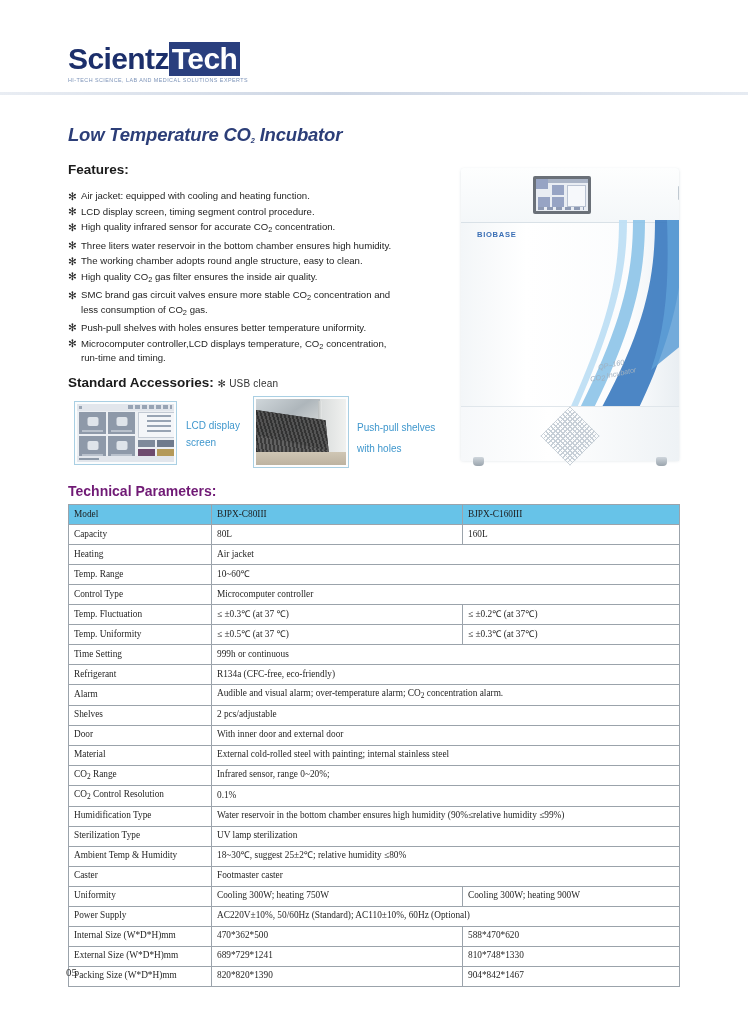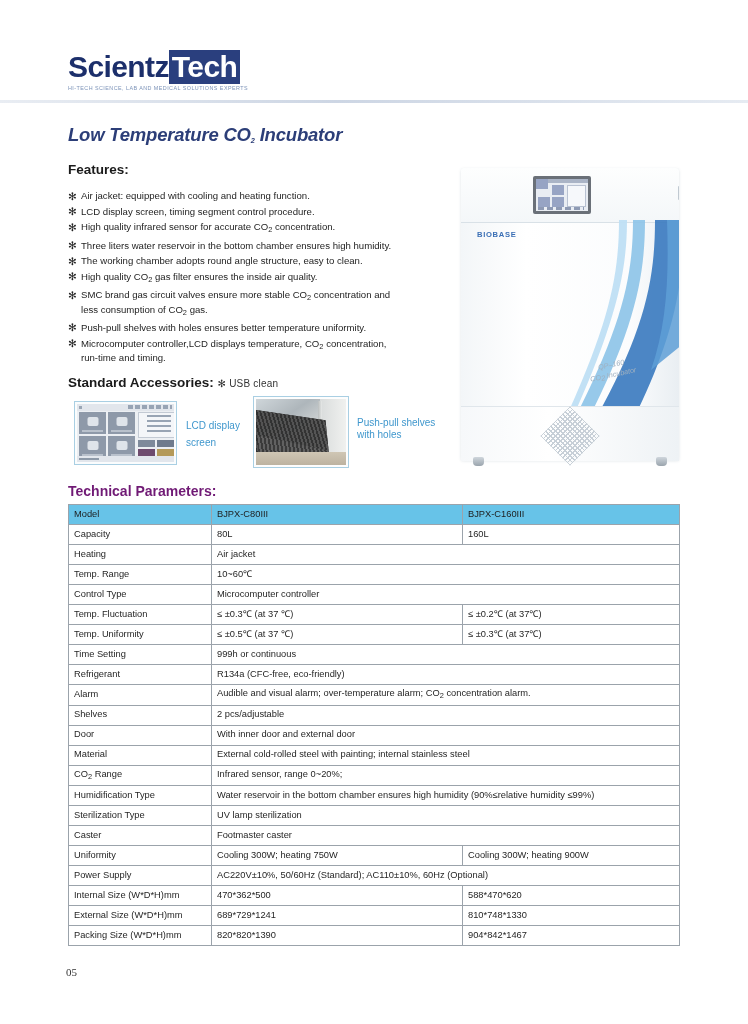--- a/index.html
+++ b/index.html
@@ -17,21 +17,20 @@
     background: #ffffff;
     overflow: hidden;
   }
 
   
   .header {
     position: absolute;
     left: 0; top: 0;
     width: 748px;
     height: 96px;
-    margin-top: 8px;
   }
   .logo-wrap {
     position: absolute;
     left: 68px; top: 44px;
   }
   .logo-line1 {
     font-size: 30px;
     font-weight: bold;
     letter-spacing: -0.6px;
     line-height: 1;
@@ -283,21 +282,21 @@
     position: absolute;
     left: 0; bottom: 0;
     width: 100%; height: 13px;
     background: linear-gradient(to bottom,#cfc6b4,#bdb3a1);
   }
   .cap-shelf {
     position: absolute;
     left: 357px; top: 417px;
     width: 88px;
     font-size: 10px;
-    line-height: 12px;
+    line-height: 21px;
     color: #3f97cd;
   }
 
   
   .product {
     position: absolute;
     left: 455px; top: 163px;
     width: 234px; height: 312px;
   }
   .prod-body {
@@ -426,20 +425,21 @@
     position: absolute;
     left: 68px; top: 504px;
     width: 612px;
   }
   table.spec {
     border-collapse: collapse;
     width: 612px;
     table-layout: fixed;
     font-size: 9.3px;
     color: #1f1f1f;
+    font-family: Liberation Serif, serif;
   }
   table.spec td {
     border: 1px solid #9ba3ab;
     padding: 3px 5px 4px 5px;
     line-height: 11px;
     vertical-align: middle;
     height: 12px;
   }
   table.spec tr.hdr td {
     background: #67c3e8;
@@ -634,26 +634,34 @@
         </tr>
         <tr>
           <td class="k">Material</td>
           <td colspan="2">External cold-rolled steel with painting; internal stainless steel</td>
         </tr>
         <tr>
           <td class="k">CO<sub class="c">2</sub> Range</td>
           <td colspan="2">Infrared sensor, range 0~20%;</td>
         </tr>
         <tr>
+          <td class="k">CO<sub class="c">2</sub> Control Resolution</td>
+          <td colspan="2">0.1%</td>
+        </tr>
+        <tr>
           <td class="k">Humidification Type</td>
           <td colspan="2">Water reservoir in the bottom chamber ensures high humidity (90%≤relative humidity ≤99%)</td>
         </tr>
         <tr>
           <td class="k">Sterilization Type</td>
           <td colspan="2">UV lamp sterilization</td>
+        </tr>
+        <tr>
+          <td class="k">Ambient Temp &amp; Humidity</td>
+          <td colspan="2">18~30℃, suggest 25±2℃; relative humidity ≤80%</td>
         </tr>
         <tr>
           <td class="k">Caster</td>
           <td colspan="2">Footmaster caster</td>
         </tr>
         <tr>
           <td class="k">Uniformity</td>
           <td class="v1">Cooling 300W; heating 750W</td>
           <td>Cooling 300W; heating 900W</td>
         </tr>

